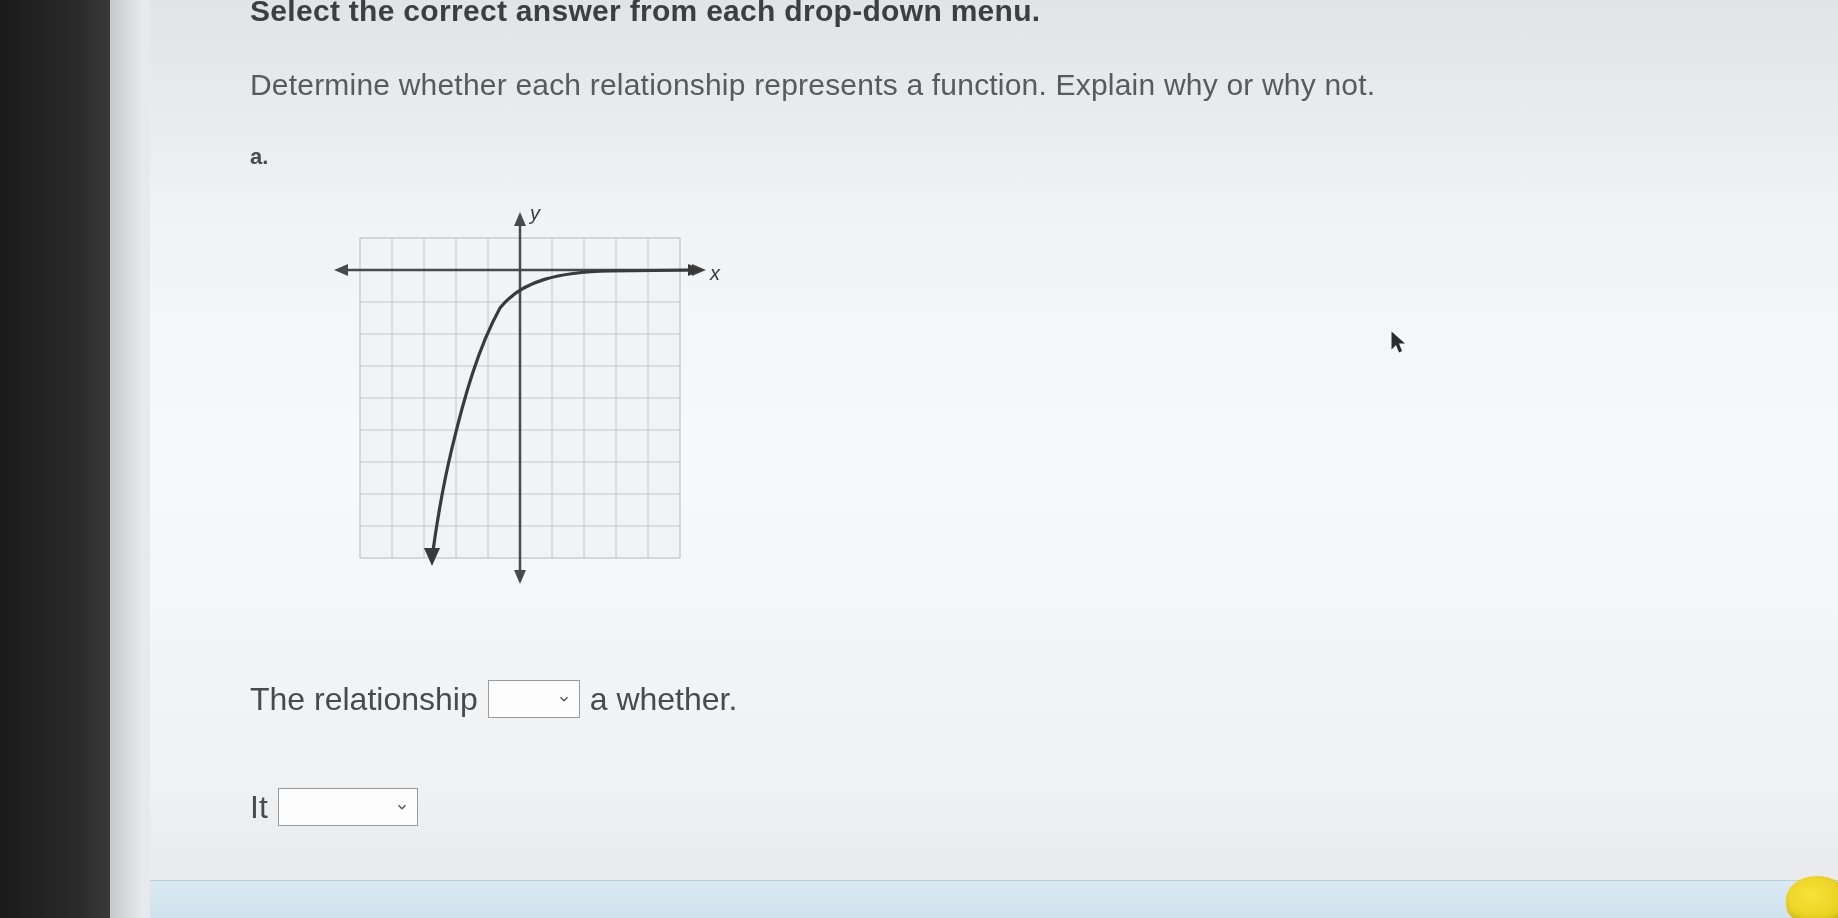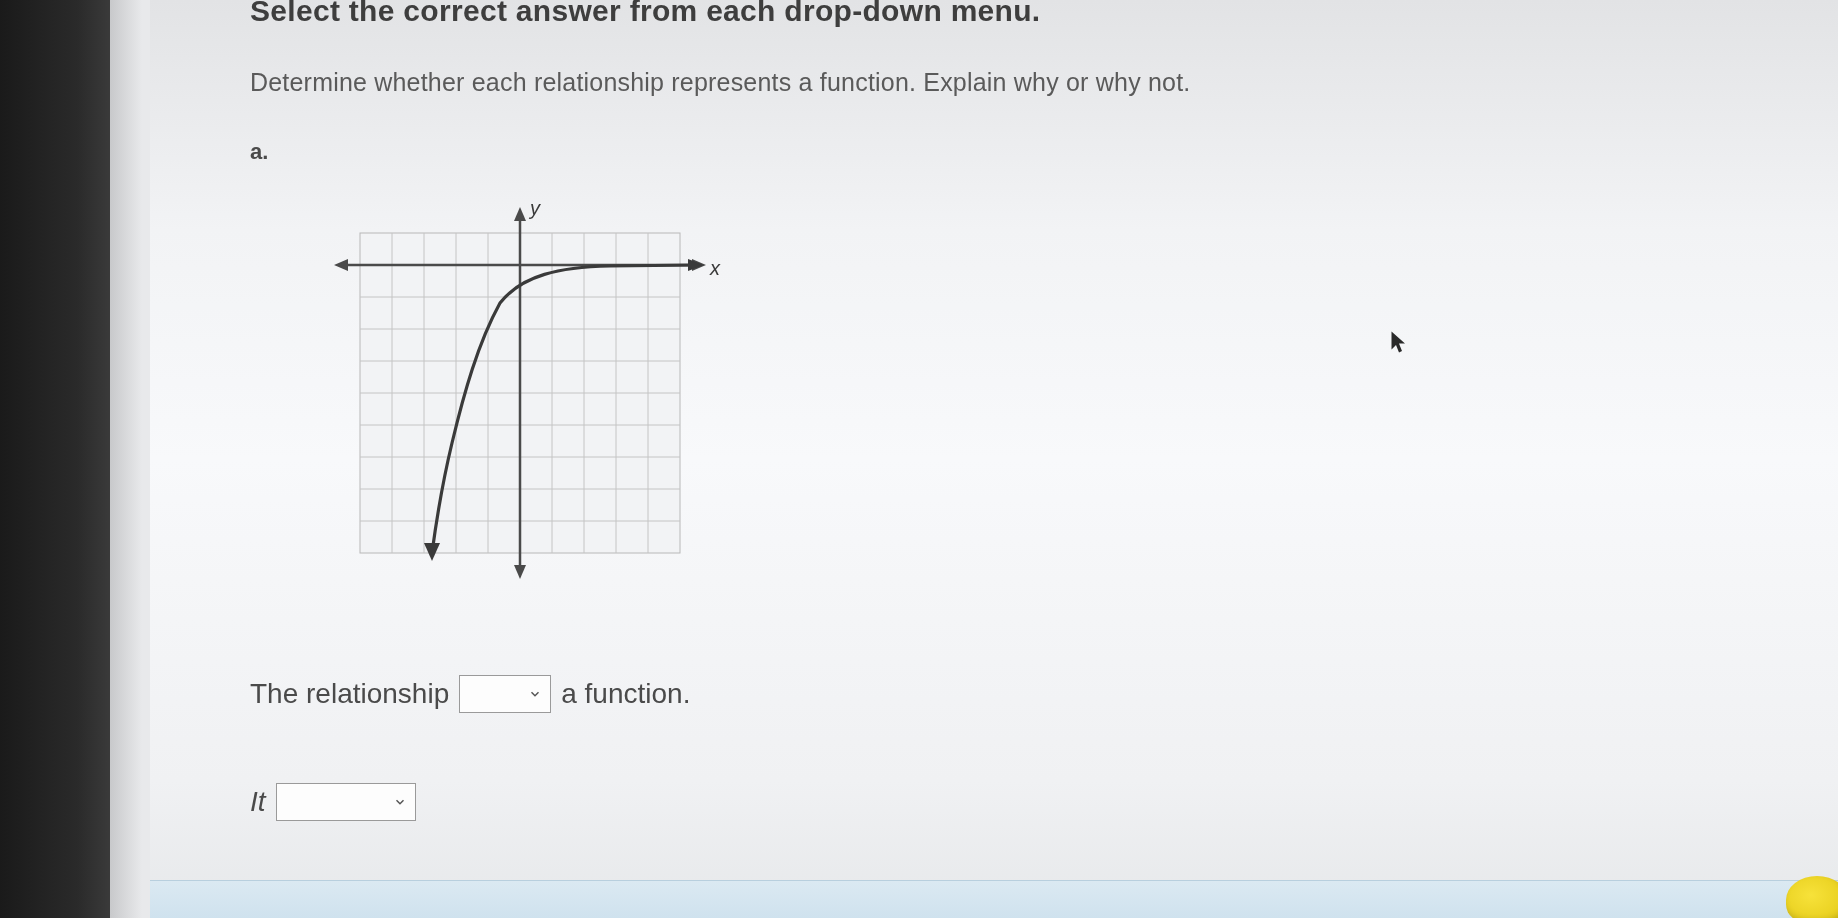--- a/index.html
+++ b/index.html
@@ -28,44 +28,44 @@
       position: relative;
     }
     .title {
       font-size: 30px;
       font-weight: 700;
       color: #3e3e3e;
       margin-top: -6px;
       letter-spacing: 0.3px;
     }
     .instructions {
-      font-size: 25px;
+      font-size: 30px;
       color: #5a5a5a;
       margin-top: 40px;
       letter-spacing: 0.2px;
     }
     .part-label {
       font-size: 22px;
       color: #4a4a4a;
       font-weight: 600;
       margin-top: 42px;
     }
     .graph-wrap {
       margin-top: 28px;
       margin-left: 60px;
     }
     .sentence-row {
       display: flex;
       align-items: center;
       gap: 10px;
-      font-size: 28px;
+      font-size: 32px;
       color: #4a4a4a;
     }
     .sentence-1 { margin-top: 78px; }
-    .sentence-2 { margin-top: 70px; font-style: italic; }
+    .sentence-2 { margin-top: 70px; }
     .dropdown {
       display: inline-flex;
       align-items: center;
       justify-content: flex-end;
       border: 1px solid #9a9a9a;
       background: #fdfdfd;
       height: 38px;
       min-width: 92px;
       padding: 0 8px 0 10px;
       cursor: pointer;
@@ -170,21 +170,21 @@
   <div class="sentence-row sentence-1">
     <span>The relationship</span>
     <span class="dropdown">
       <span></span>
       <span class="chev">
         <svg viewBox="0 0 24 24">
             <path d="M6 9l6 6 6-6" fill="none" stroke="#555" stroke-width="2.5"></path>
           </svg>
       </span>
     </span>
-    <span>a function.</span>
+    <span>a whether.</span>
   </div>
 
   <div class="sentence-row sentence-2">
     <span>It</span>
     <span class="dropdown wide">
       <span></span>
       <span class="chev">
         <svg viewBox="0 0 24 24">
             <path d="M6 9l6 6 6-6" fill="none" stroke="#555" stroke-width="2.5"></path>
           </svg>

